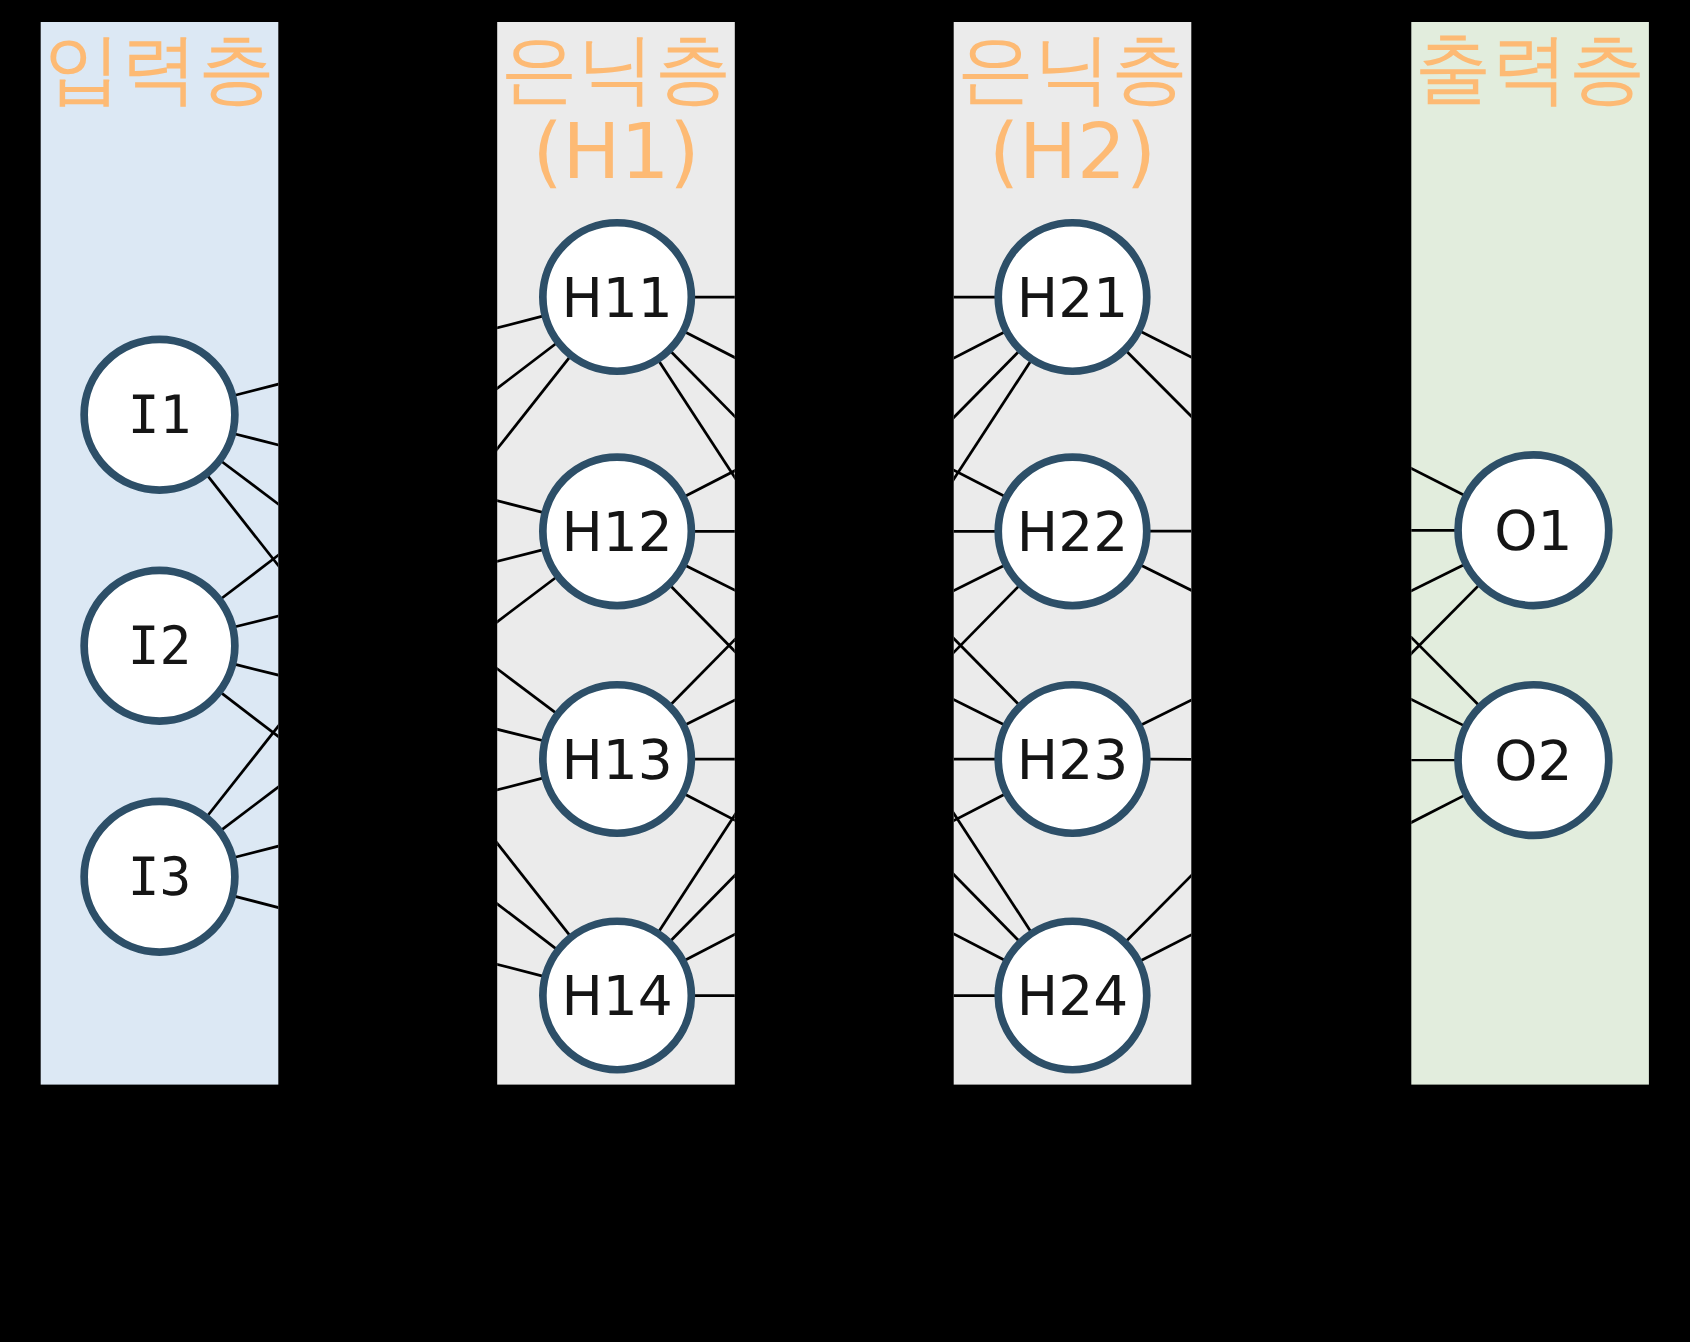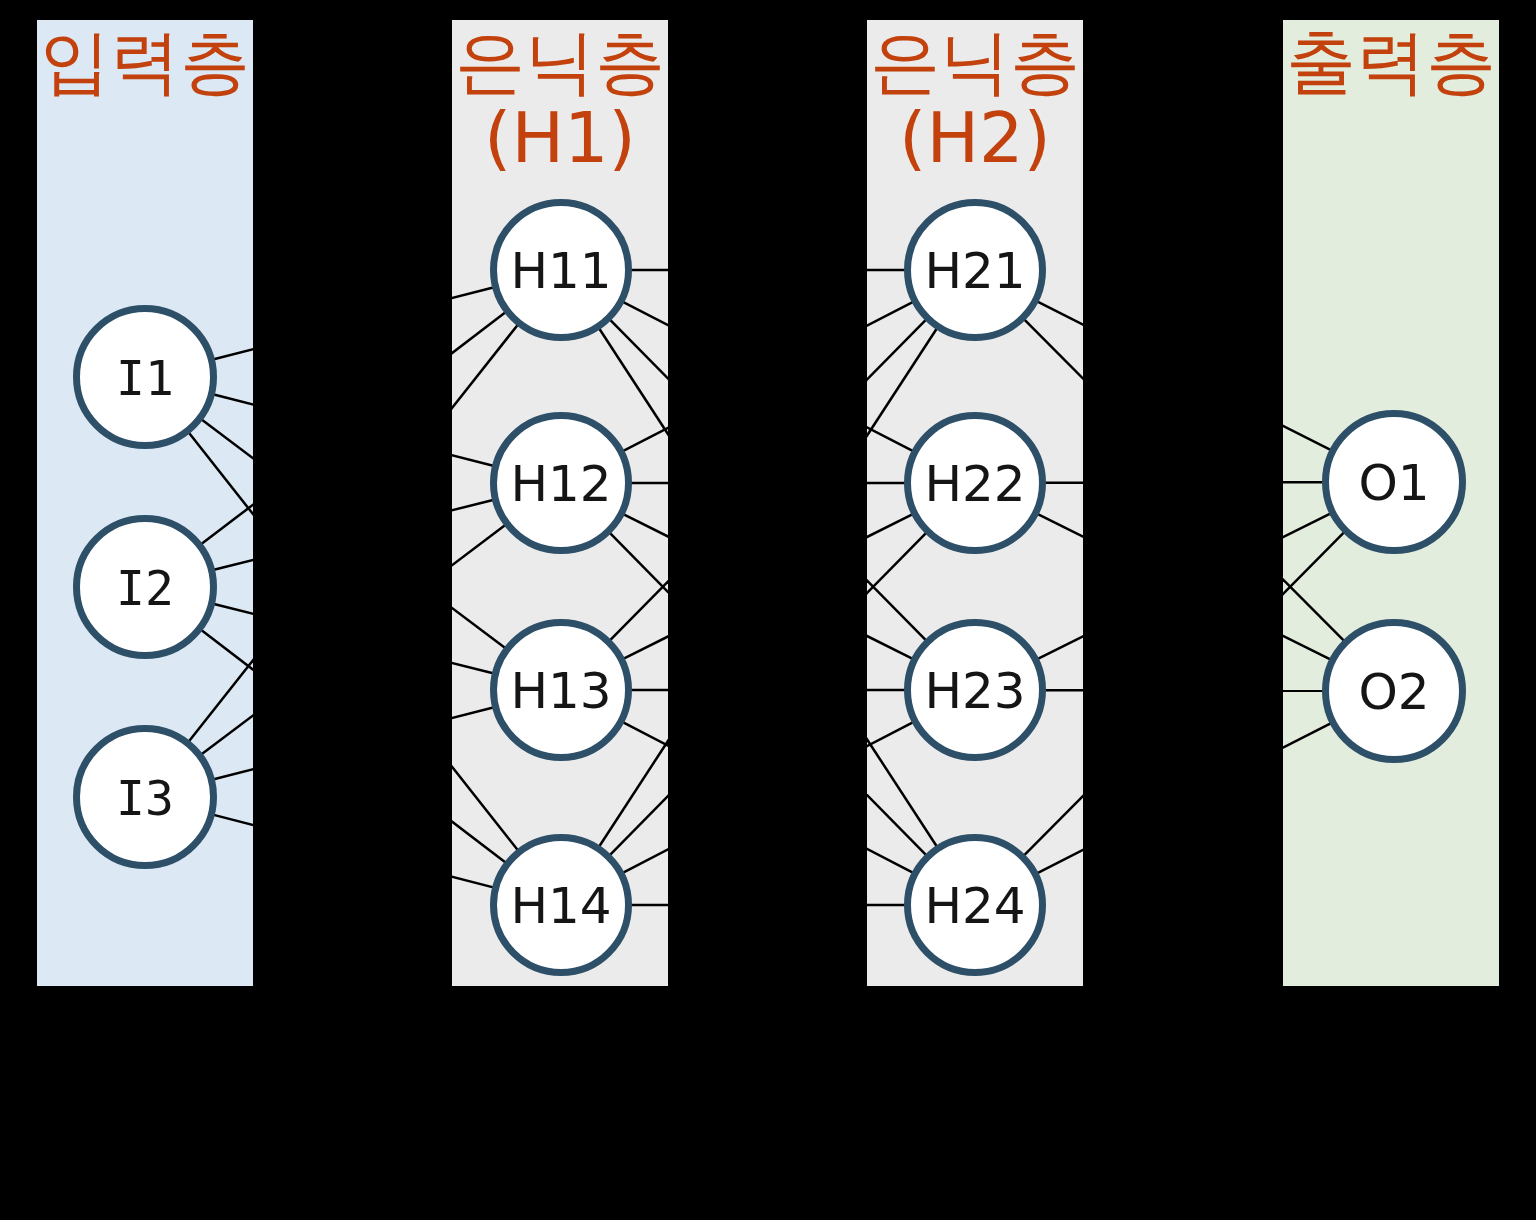--- a/index.html
+++ b/index.html
@@ -24,21 +24,21 @@
     left: 0;
     top: 0;
     width: 1536px;
     height: 1220px;
     display: block;
   }
   .layer-title {
     font-size: 70px;
     line-height: 76px;
     text-align: center;
-    color: #c2410c;
+    color: #fdba74;
     white-space: pre-line;
     font-family: "DejaVu Sans", "Liberation Sans", sans-serif;
   }
   .node-label {
     font-size: 50px;
     fill: #151515;
     text-anchor: middle;
     dominant-baseline: central;
     font-family: "DejaVu Sans", "Liberation Sans", sans-serif;
   }

